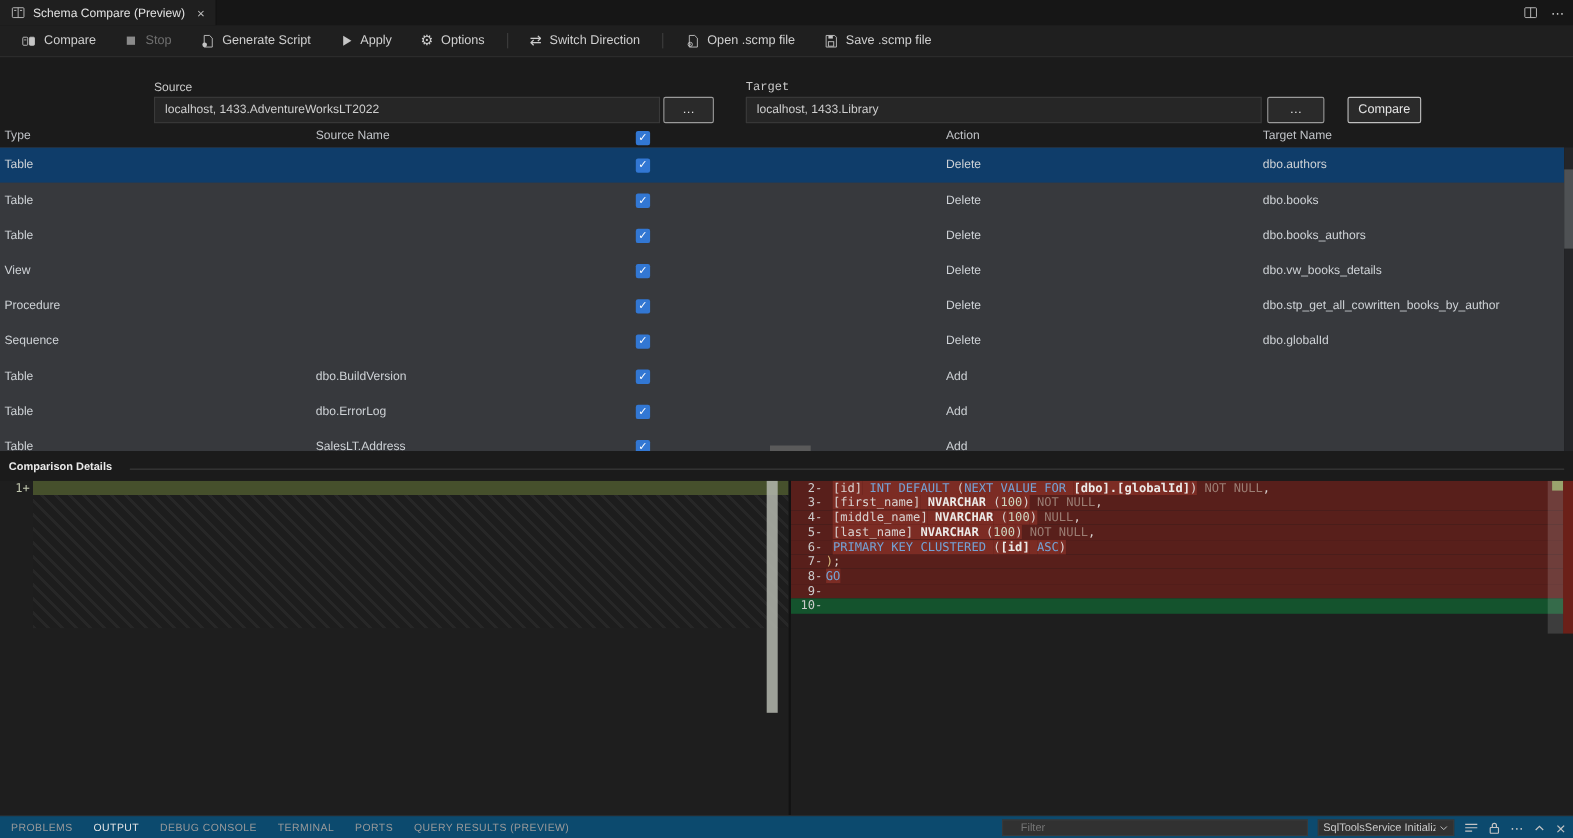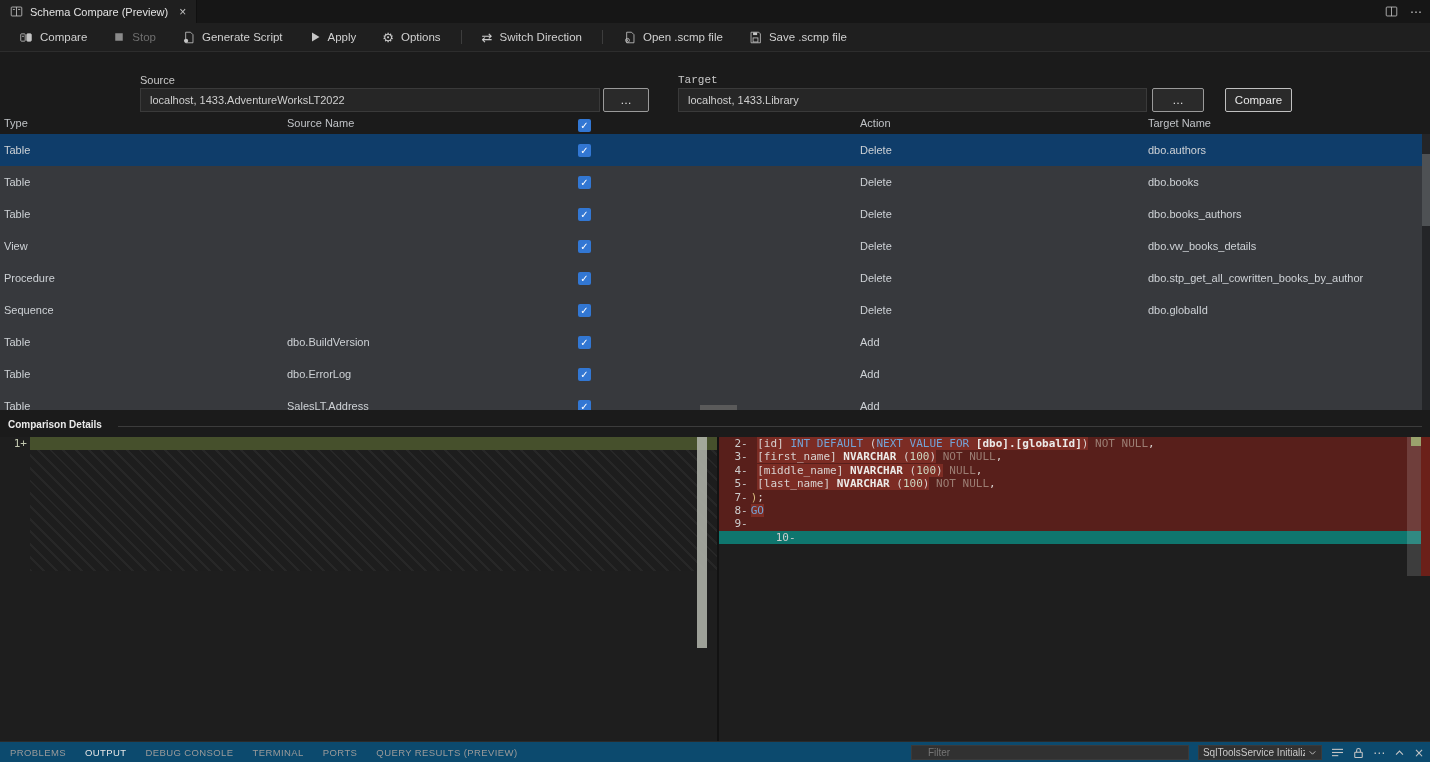--- a/index.html
+++ b/index.html
@@ -60,21 +60,21 @@
           font-family:"DejaVu Sans Mono", monospace; font-size:11px; line-height:13.4px; }
   .dleft { position:absolute; left:0; top:0; width:717px; height:100%; overflow:hidden; }
   .sash  { position:absolute; left:717px; top:0; width:2px; height:100%; background:#121212; }
   .dright{ position:absolute; left:719px; top:0; right:0; height:100%; overflow:hidden; }
   .lgut { position:absolute; left:0; top:0; width:30px; text-align:right; color:#c2c8b0; padding-right:3px; }
   .gline { position:absolute; left:30px; right:0; top:0; height:13.4px; background:#46502c; }
   .stripes { position:absolute; left:30px; right:0; top:13.4px; height:121px;
              background:repeating-linear-gradient(45deg,#272727 0 2px,#1d1d1d 2px 9px); }
   .lscroll { position:absolute; left:697px; top:0; width:10px; height:211px; background:#b4b7ae; opacity:.85; }
   .dline { white-space:pre; height:13.4px; background:#581f1b; }
-  .dline.bright { background:#0f766e;padding-left:48px; }
+  .dline.bright { background:#14532d; }
   .dline .gut { display:inline-block; width:22px; text-align:right; color:#cccccc; }
   .dline .gsuf { color:#cccccc; }
   .dline .body { padding-left:3px; }
   .hl  { background:#7c2c24; }
   .kw  { color:#74a3d6; }
   .id  { color:#d8d2d0; }
   .idb { color:#eceae8; font-weight:bold; }
   .dim { color:#9b7d73; }
   .num { color:#cdd6c0; }
   .yel { color:#d7ba7d; }
@@ -316,20 +316,21 @@
   </div>
   <div class="sash"></div>
   <div class="dright" id="diff-right">
     <div class="rmark-olive"></div>
     <div class="ruler"></div>
     <div class="rscroll"></div>
       <div class="dline"><span class="gut">2</span><span class="gsuf">-</span><span class="body"><span class="id"> </span><span class="id hl">[id]</span><span class="id hl"> </span><span class="kw hl">INT DEFAULT </span><span class="id hl">(</span><span class="kw hl">NEXT VALUE FOR </span><span class="idb hl">[dbo].[globalId]</span><span class="id hl">)</span><span class="id"> </span><span class="dim">NOT NULL</span><span class="id">,</span></span></div>
       <div class="dline"><span class="gut">3</span><span class="gsuf">-</span><span class="body"><span class="id"> </span><span class="id hl">[first_name]</span><span class="id hl"> </span><span class="idb hl">NVARCHAR</span><span class="id hl"> (</span><span class="num hl">100</span><span class="id hl">)</span><span class="id"> </span><span class="dim">NOT NULL</span><span class="id">,</span></span></div>
       <div class="dline"><span class="gut">4</span><span class="gsuf">-</span><span class="body"><span class="id"> </span><span class="id hl">[middle_name]</span><span class="id hl"> </span><span class="idb hl">NVARCHAR</span><span class="id hl"> (</span><span class="num hl">100</span><span class="id hl">)</span><span class="id"> </span><span class="dim">NULL</span><span class="id">,</span></span></div>
       <div class="dline"><span class="gut">5</span><span class="gsuf">-</span><span class="body"><span class="id"> </span><span class="id hl">[last_name]</span><span class="id hl"> </span><span class="idb hl">NVARCHAR</span><span class="id hl"> (</span><span class="num hl">100</span><span class="id hl">)</span><span class="id"> </span><span class="dim">NOT NULL</span><span class="id">,</span></span></div>
+      <div class="dline"><span class="gut">6</span><span class="gsuf">-</span><span class="body"><span class="id"> </span><span class="kw hl">PRIMARY KEY CLUSTERED </span><span class="id hl">(</span><span class="idb hl">[id]</span><span class="id hl"> </span><span class="kw hl">ASC</span><span class="id hl">)</span></span></div>
       <div class="dline"><span class="gut">7</span><span class="gsuf">-</span><span class="body"><span class="yel">)</span><span class="id">;</span></span></div>
       <div class="dline"><span class="gut">8</span><span class="gsuf">-</span><span class="body"><span class="kw hl">GO</span></span></div>
       <div class="dline"><span class="gut">9</span><span class="gsuf">-</span><span class="body"></span></div>
       <div class="dline bright"><span class="gut">10</span><span class="gsuf">-</span><span class="body"></span></div>
     </div>
 </div>
 
 <div class="panel">
   <div id="panel-tabs" style="display:flex; height:100%;">
       <div class="ptab">PROBLEMS</div>

